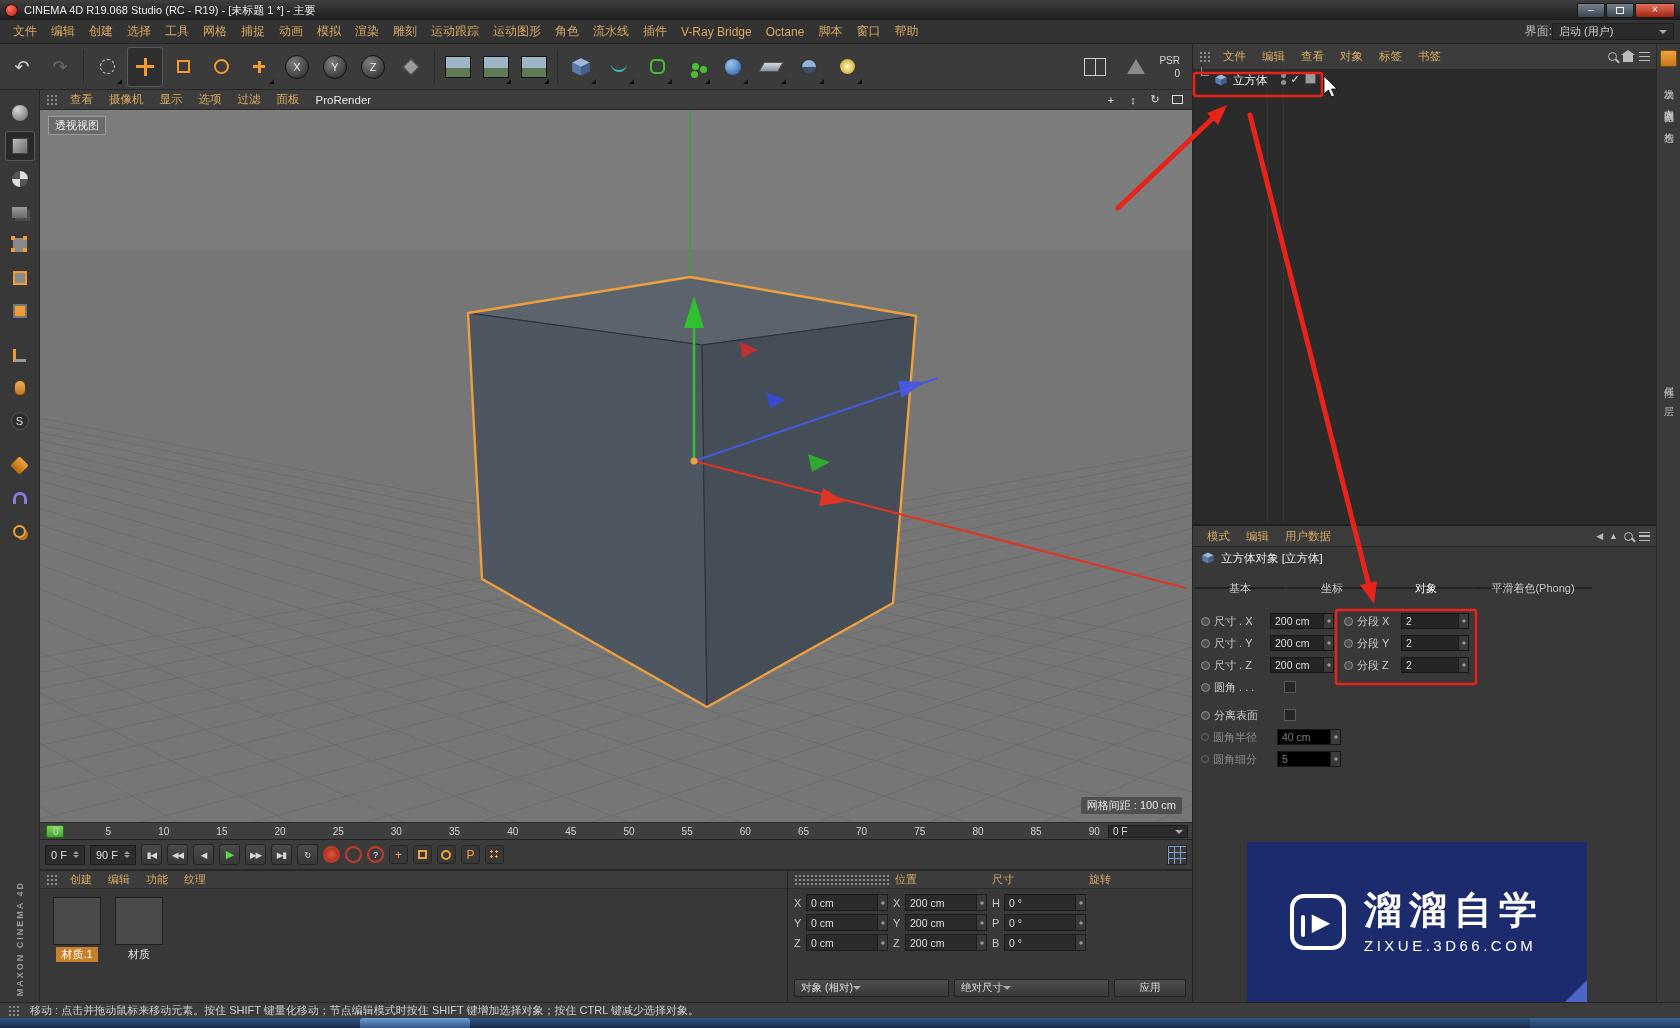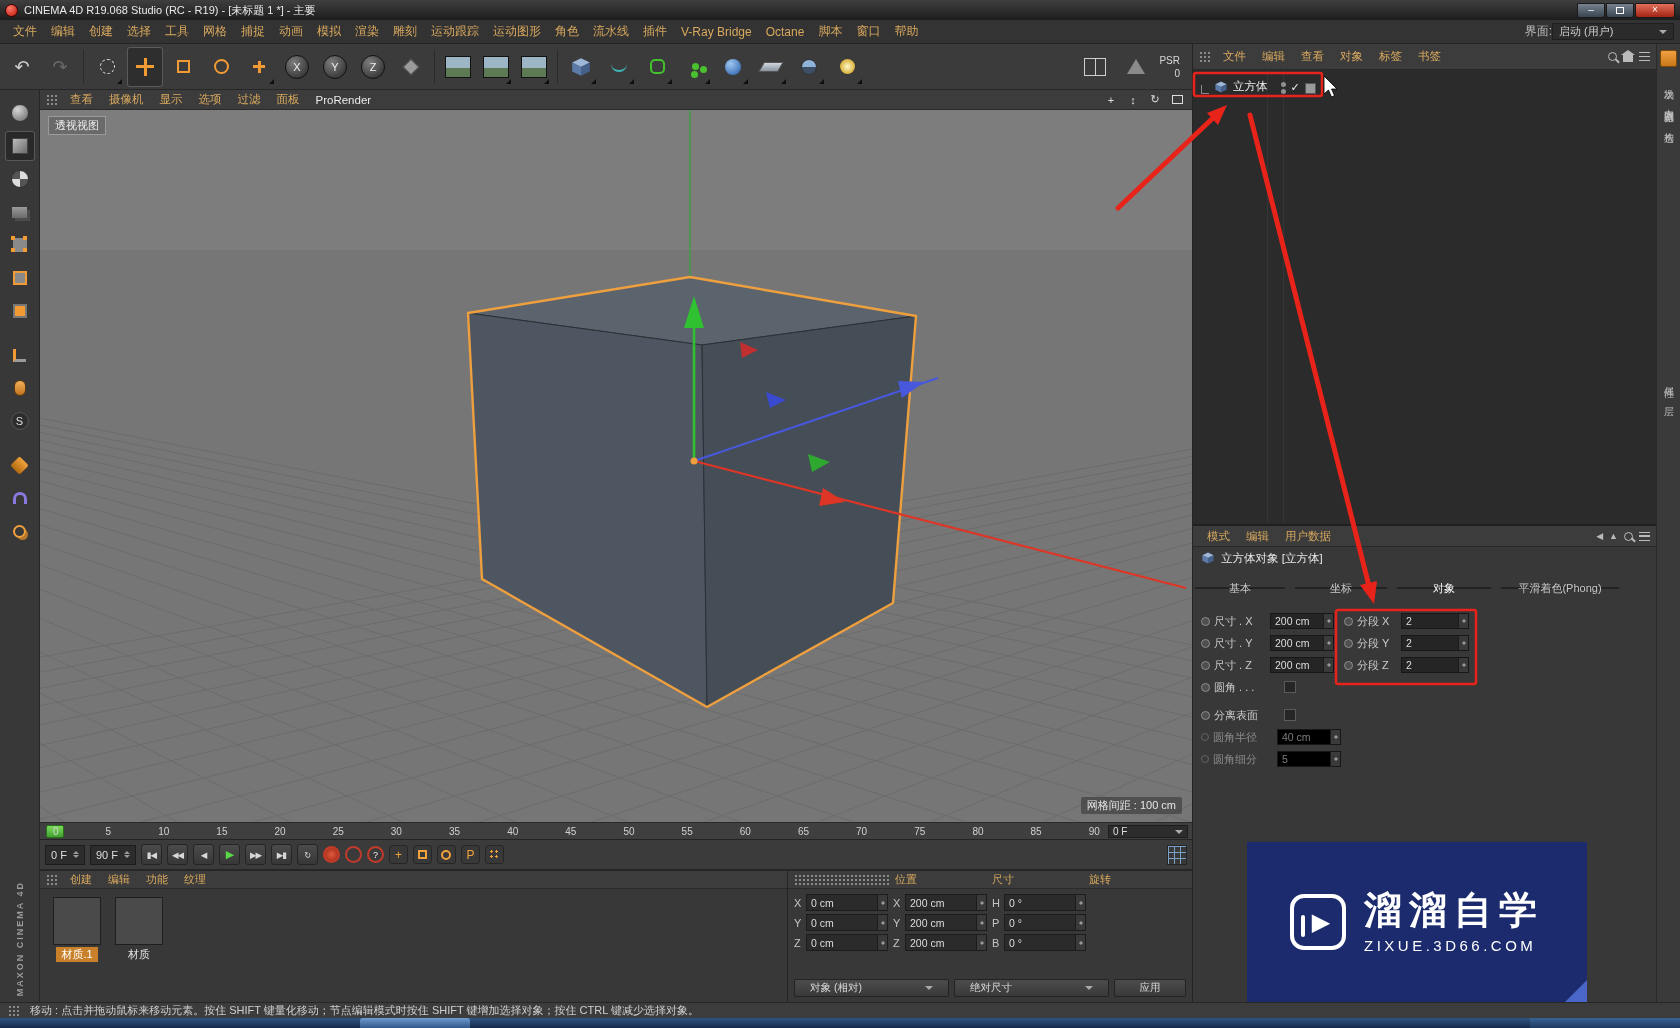--- a/index.html
+++ b/index.html
@@ -141,47 +141,47 @@
   .cobody{flex:1;display:flex;padding:5px 4px 0 6px;gap:5px}
   .cocol{width:94px;display:flex;flex-direction:column;gap:3px}
   .corow{display:flex;align-items:center;gap:3px;font-size:11px;color:#c6c6c6}
   .corow .ax{width:9px;flex:none}
   .cofield{flex:1;height:17px;background:#2b2b2b;border:1px solid #1c1c1c;display:flex;align-items:center;justify-content:space-between;padding:0 0 0 4px;font-size:10.5px;color:#ddd}
   .fstp{width:10px;height:100%;background:#3a3a3a;border-left:1px solid #1c1c1c;display:flex;flex-direction:column;align-items:center;justify-content:center;gap:1px;flex:none}
   .fstp i{width:0;height:0;border:2.5px solid transparent}
   .fstp i.up{border-bottom-color:#999;margin-bottom:-1px}
   .fstp i.dn{border-top-color:#999}
   .cofoot{display:flex;gap:5px;padding:5px 6px}
-  .dd{flex:1;height:18px;background:linear-gradient(#4c4c4c,#393939);border:1px solid #232323;border-radius:2px;display:flex;align-items:center;justify-content:space-between;padding:0 15px;font-size:10.5px;color:#d9d9d9}
+  .dd{flex:1;height:18px;background:linear-gradient(#4c4c4c,#393939);border:1px solid #232323;border-radius:2px;display:flex;align-items:center;padding:0 6px;font-size:10.5px;color:#d9d9d9}
   .applybtn{width:72px;height:18px;background:linear-gradient(#4c4c4c,#393939);border:1px solid #232323;border-radius:2px;display:flex;align-items:center;justify-content:center;font-size:10.5px;color:#d9d9d9}
 
   
   .rightdock{flex:1;display:flex;flex-direction:column;background:#383838;border-left:1px solid #242424}
   .dmenu{height:26px;background:#3c3c3c;border-bottom:1px solid #282828;display:flex;align-items:center;padding:0 6px;font-size:11.5px}
   .dmenu .mi{padding:2px 8px;color:#d8a85e;white-space:nowrap}
   .dicons{margin-left:auto;display:flex;gap:6px;align-items:center}
   .icon-search{width:9px;height:9px;border:1.5px solid #bbb;border-radius:50%;position:relative}
   .icon-search::after{content:"";position:absolute;width:5px;height:1.5px;background:#bbb;transform:rotate(45deg);right:-4px;bottom:-1px}
   .icon-burger{width:11px;height:9px;border-top:1.5px solid #bbb;border-bottom:1.5px solid #bbb;position:relative}
   .icon-burger::after{content:"";position:absolute;left:0;right:0;top:2.5px;height:1.5px;background:#bbb}
   .icon-home{width:10px;height:7px;background:#bbb;position:relative;margin-top:4px}
   .icon-home::before{content:"";position:absolute;left:-2px;top:-5px;border-left:7px solid transparent;border-right:7px solid transparent;border-bottom:5px solid #bbb}
   .om-tree{height:455px;background:#2b2b2b;border-bottom:1px solid #202020;position:relative;font-size:11.5px}
   .vline{position:absolute;top:0;bottom:0;width:1px;background:#353535}
-  .obj-row{display:flex;align-items:flex-end;height:21px;margin-top:3px;padding-left:8px;gap:5px;color:#ececec;position:relative;z-index:1}
+  .obj-row{display:flex;align-items:flex-start;height:21px;margin-top:3px;padding-left:8px;gap:5px;color:#ececec;position:relative;z-index:1}
   .elbow{width:8px;height:9px;border-left:1px solid #8a8a8a;border-bottom:1px solid #8a8a8a;margin-top:-6px;flex:none}
   .vdots{display:flex;flex-direction:column;gap:2px;margin-left:8px}
   .vdots i{width:5px;height:5px;border-radius:50%;background:#8f8f8f}
   .tag-sq{width:11px;height:11px;background:#9a9a9a;border:1px solid #555}
   .checkglyph{color:#f2f2f2;font-size:11px}
   .am-menu{height:22px;background:#3c3c3c;border-top:1px solid #1f1f1f;border-bottom:1px solid #282828;display:flex;align-items:center;padding:0 6px;font-size:11.5px}
   .am-menu .mi{padding:1px 8px;color:#d8a85e;white-space:nowrap}
   .am-area{flex:1;position:relative;background:#383838;font-size:11.5px}
   .am-title{height:22px;display:flex;align-items:center;gap:6px;padding:0 8px;color:#e6e6e6}
-  .am-tabs{display:flex;padding:18px 2px;gap:10px;height:32px}
+  .am-tabs{display:flex;padding:18px 2px;gap:1px;height:32px}
   .atab{display:flex;align-items:center;justify-content:center;background:linear-gradient(#474747,#353535);border:1px solid #222;color:#c9c9c9;font-size:11px;flex:none}
   .atab.sel{background:linear-gradient(#5c7899,#44618а);background:linear-gradient(#5c7899,#44608a);color:#fff}
   .am-sec{height:17px;margin-top:4px;background:#454545;border-top:1px solid #2d2d2d;border-bottom:1px solid #2d2d2d;display:flex;align-items:center;padding:0 8px;color:#e0e0e0;font-size:11px}
   .arows{margin-top:5px}
   .arow{height:22px;display:flex;align-items:center;padding-left:8px}
   .adot{width:9px;height:9px;border-radius:50%;border:1.5px solid #8e8e8e;background:#4f4f4f;flex:none}
   .adot.dis{border-color:#636363;background:transparent;width:8px;height:8px}
   .alabel{width:56px;color:#cbcbcb;font-size:11px;margin-left:4px;white-space:nowrap}
   .alabel.wide{width:64px}
   .alabel.dis{color:#8a8a8a}

